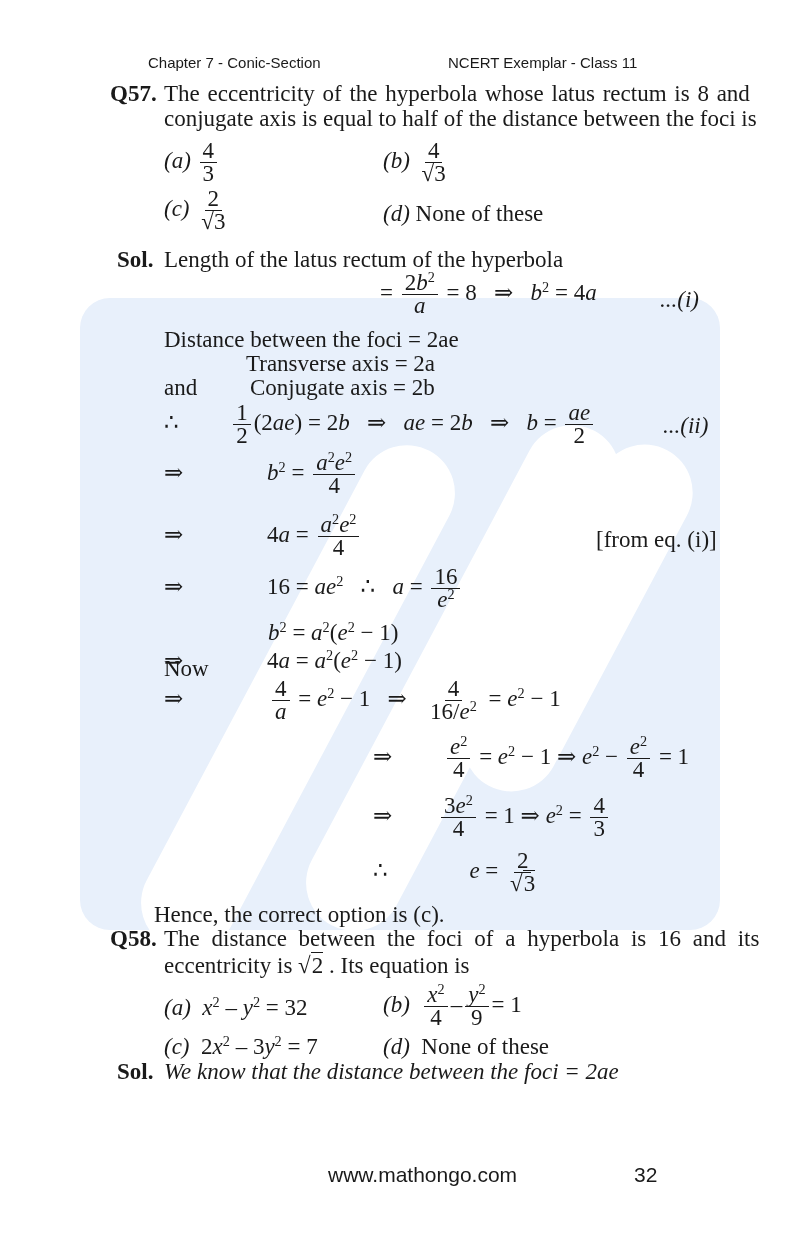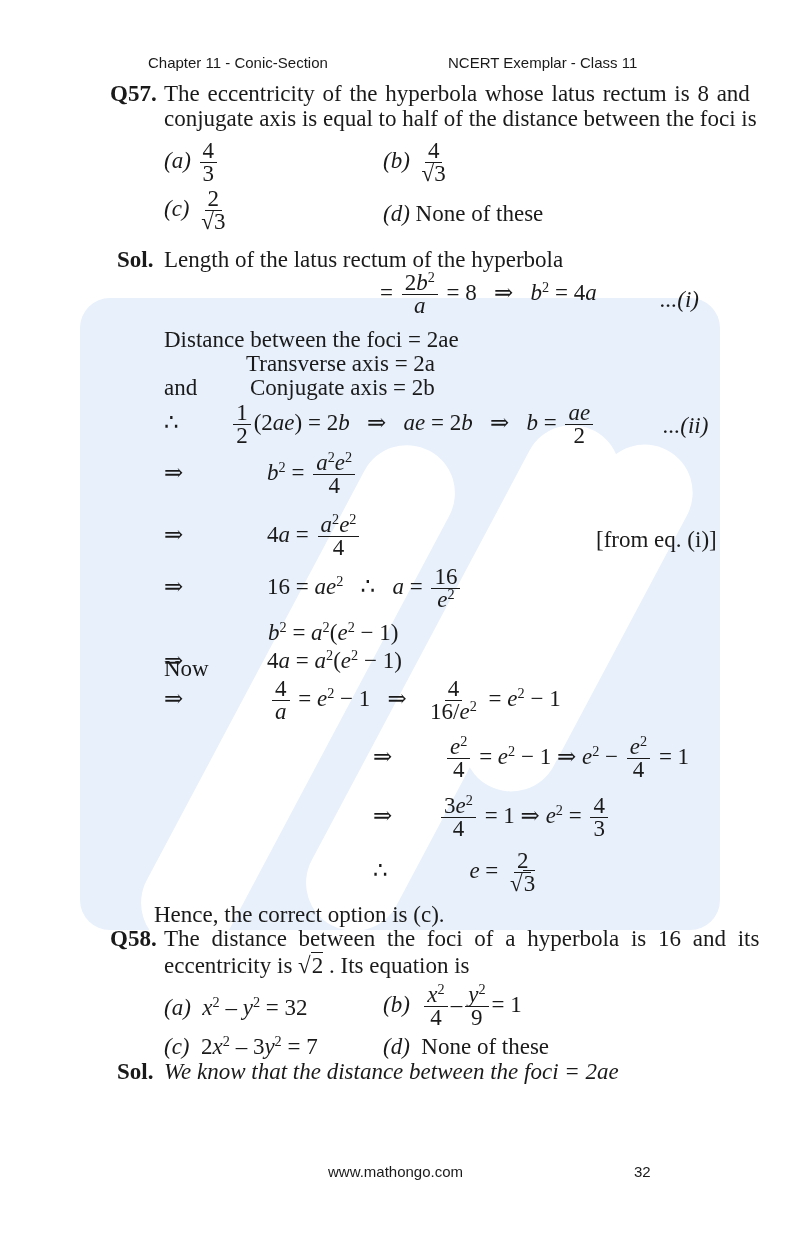--- a/index.html
+++ b/index.html
@@ -3,40 +3,40 @@
 <meta charset="utf-8">
 <style>
   html, body { margin:0; padding:0; }
   body { width:800px; height:1236px; background:#ffffff; position:relative; overflow:hidden;
          font-family:"Liberation Serif", "DejaVu Serif", serif; color:#1a1a1a; }
   .wm { position:absolute; left:80px; top:298px; width:640px; height:632px; background:#e8f0fb;
         border-radius:30px; overflow:hidden; z-index:0; }
   .stripe { position:absolute; width:96px; height:560px; background:#ffffff; border-radius:48px;
             transform:rotate(28deg); transform-origin:center; }
   .hdr { position:absolute; top:54px; font-family:"Liberation Sans", sans-serif; font-size:15px; z-index:2; }
-  .ftr { position:absolute; top:1163px; font-family:"Liberation Sans", sans-serif; font-size:15px; z-index:2; }
+  .ftr { position:absolute; top:1163px; font-family:"Liberation Sans", sans-serif; font-size:21px; z-index:2; }
   .t { position:absolute; font-size:23px; z-index:2; white-space:nowrap; line-height:24px; }
   .b { font-weight:bold; }
   i { font-style:italic; }
   sup { font-size:0.62em; vertical-align:0.55em; line-height:0; }
   .frac { display:inline-flex; flex-direction:column; align-items:center; vertical-align:middle; line-height:22px; margin:0 3px; }
   .frac .num { border-bottom:1.2px solid #1a1a1a; padding:0 3px; }
   .frac .den { padding:0 3px; }
   .sqrt { border-top:1.2px solid #1a1a1a; padding-left:1px; }
 </style>
 </head>
 <body>
 
 <div class="wm">
   <div class="stripe" style="left:170px; top:120px;"></div>
   <div class="stripe" style="left:335px; top:100px;"></div>
   <div class="stripe" style="left:450px; top:130px; height:380px;"></div>
 </div>
 
-<div class="hdr" style="left:148px;">Chapter 11 - Conic-Section</div>
+<div class="hdr" style="left:148px;">Chapter 7 - Conic-Section</div>
 <div class="hdr" style="left:448px;">NCERT Exemplar - Class 11</div>
 
 <div class="t b" style="left:110px; top:82px;">Q57.</div>
 <div class="t" style="left:164px; top:82px; word-spacing:2px;">The eccentricity of the hyperbola whose latus rectum is 8 and</div>
 <div class="t" style="left:164px; top:107px;">conjugate axis is equal to half of the distance between the foci is</div>
 
 <div class="t" style="left:164px; top:140px;">
   <i>(a)</i>
   <span class="frac">
       <span class="num" style="border:none">4</span>

